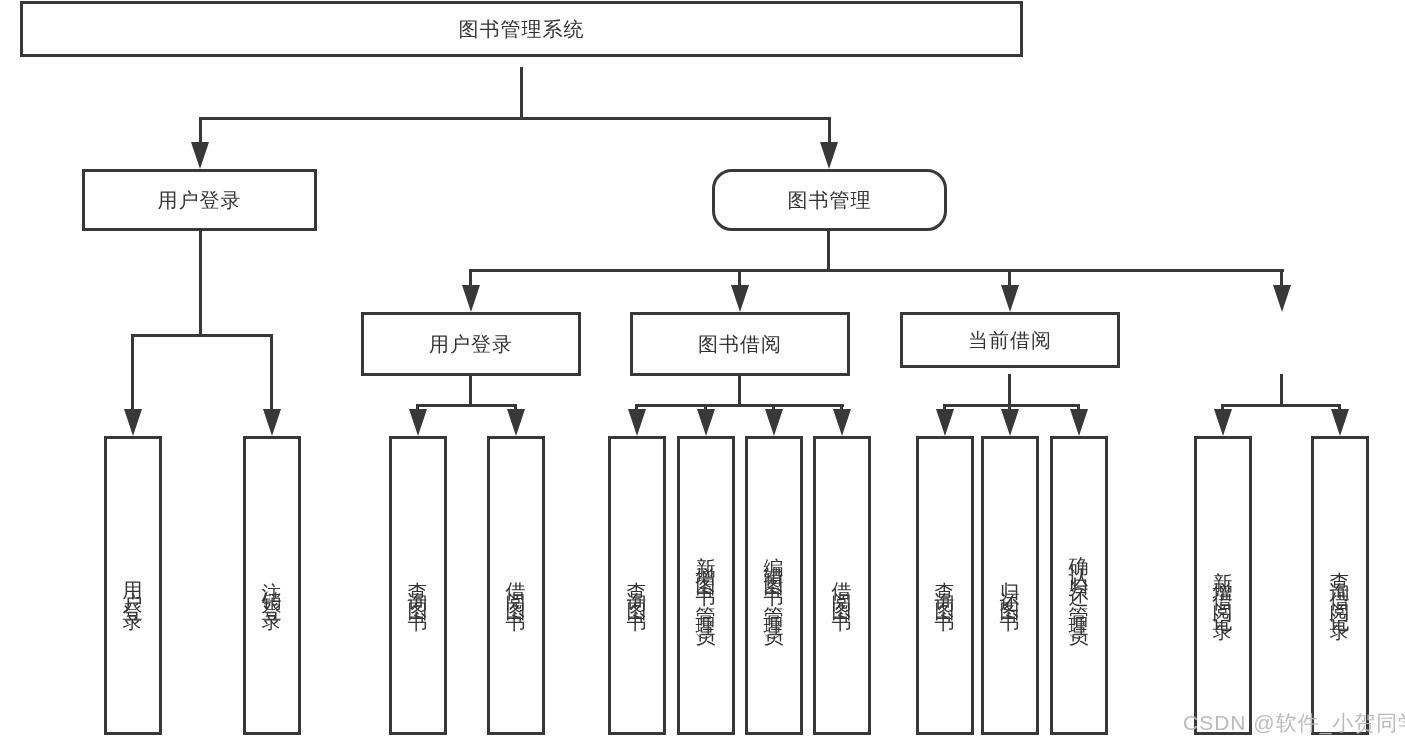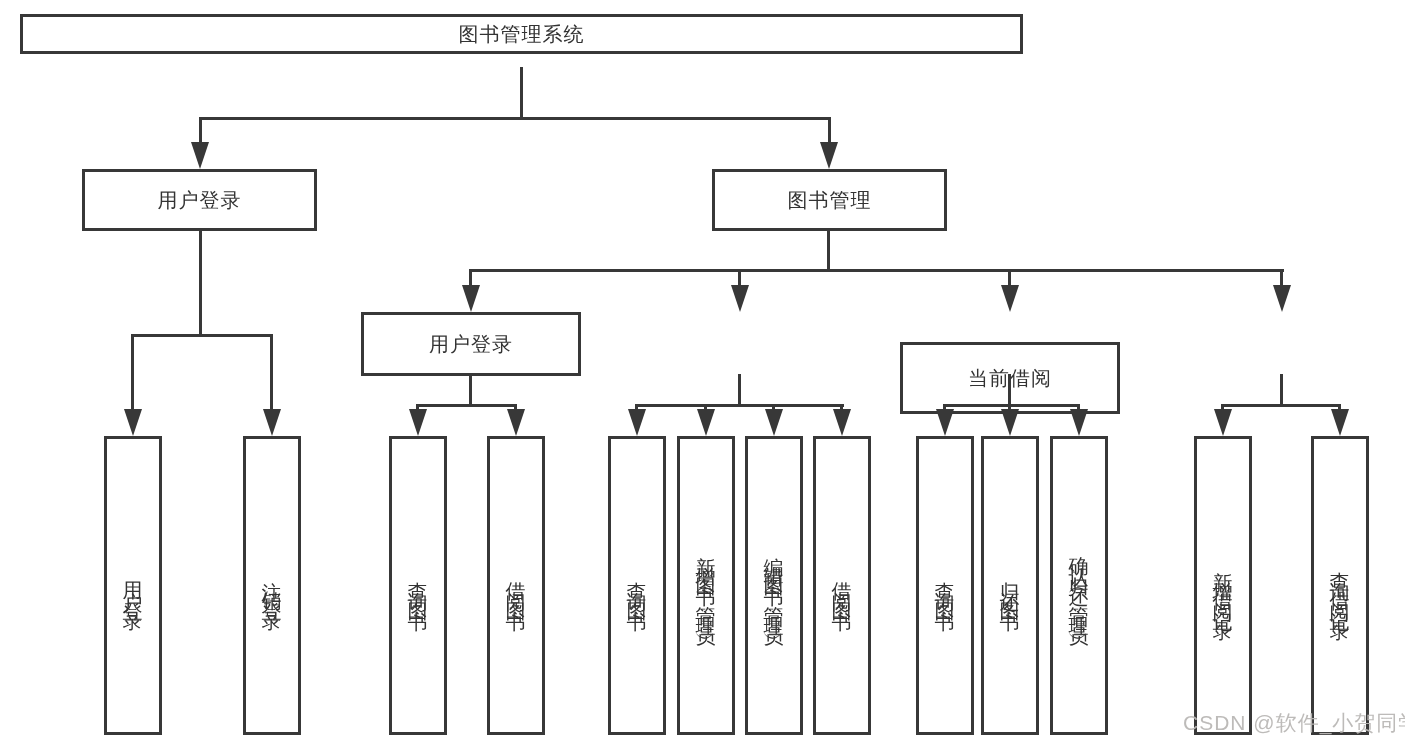--- a/index.html
+++ b/index.html
@@ -27,35 +27,35 @@
   .watermark{
     position:absolute;left:1183px;top:709px;z-index:10;
     font-size:21px;color:rgba(185,183,181,0.95);letter-spacing:1px;white-space:nowrap;
   }
 </style>
 </head>
 <body>
 
 <div id="canvas">
 
-  <div class="box" style="left:20px;top:14px;width:1003px;height:40px;">
+  <div class="box" style="left:20px;top:1px;width:1003px;height:56px;">
     <span>图书管理系统</span>
   </div>
 
   <div class="vl" style="left:520px;top:67px;height:52px;"></div>
   <div class="hl" style="left:199px;top:117px;width:632px;"></div>
   <div class="vl" style="left:199px;top:117px;height:32px;"></div>
   <div class="ar" style="left:191px;top:142px;"></div>
   <div class="vl" style="left:828px;top:117px;height:32px;"></div>
   <div class="ar" style="left:820px;top:142px;"></div>
 
   <div class="box" style="left:82px;top:169px;width:235px;height:62px;">
     <span>用户登录</span>
   </div>
-  <div class="box" style="left:712px;top:169px;width:235px;height:62px;">
+  <div class="box" style="left:712px;top:169px;width:235px;height:62px;border-radius:20px;">
     <span>图书管理</span>
   </div>
 
   <div class="vl" style="left:199px;top:229px;height:107px;"></div>
   <div class="hl" style="left:131px;top:334px;width:142px;"></div>
   <div class="vl" style="left:131px;top:334px;height:80px;"></div>
   <div class="ar" style="left:124px;top:409px;"></div>
   <div class="vl" style="left:270px;top:334px;height:80px;"></div>
   <div class="ar" style="left:263px;top:409px;"></div>
 
@@ -66,21 +66,24 @@
   <div class="vl" style="left:738px;top:269px;height:22px;"></div>
   <div class="ar" style="left:731px;top:285px;"></div>
   <div class="vl" style="left:1008px;top:269px;height:22px;"></div>
   <div class="ar" style="left:1001px;top:285px;"></div>
   <div class="vl" style="left:1280px;top:269px;height:22px;"></div>
   <div class="ar" style="left:1273px;top:285px;"></div>
 
   <div class="box" style="left:361px;top:312px;width:220px;height:64px;">
     <span>用户登录</span>
   </div>
-  <div class="box" style="left:900px;top:312px;width:220px;height:72px;margin-top:30px;">
+  <div class="box" style="left:630px;top:312px;width:220px;height:64px;">
+    <span>图书借阅</span>
+  </div>
+  <div class="box" style="left:900px;top:312px;width:220px;height:56px;">
     <span>当前借阅</span>
   </div>
 
   <div class="vl" style="left:469px;top:374px;height:32px;"></div>
   <div class="hl" style="left:416px;top:404px;width:101px;"></div>
   <div class="vl" style="left:416px;top:404px;height:10px;"></div>
   <div class="ar" style="left:409px;top:409px;"></div>
   <div class="vl" style="left:514px;top:404px;height:10px;"></div>
   <div class="ar" style="left:507px;top:409px;"></div>
 

